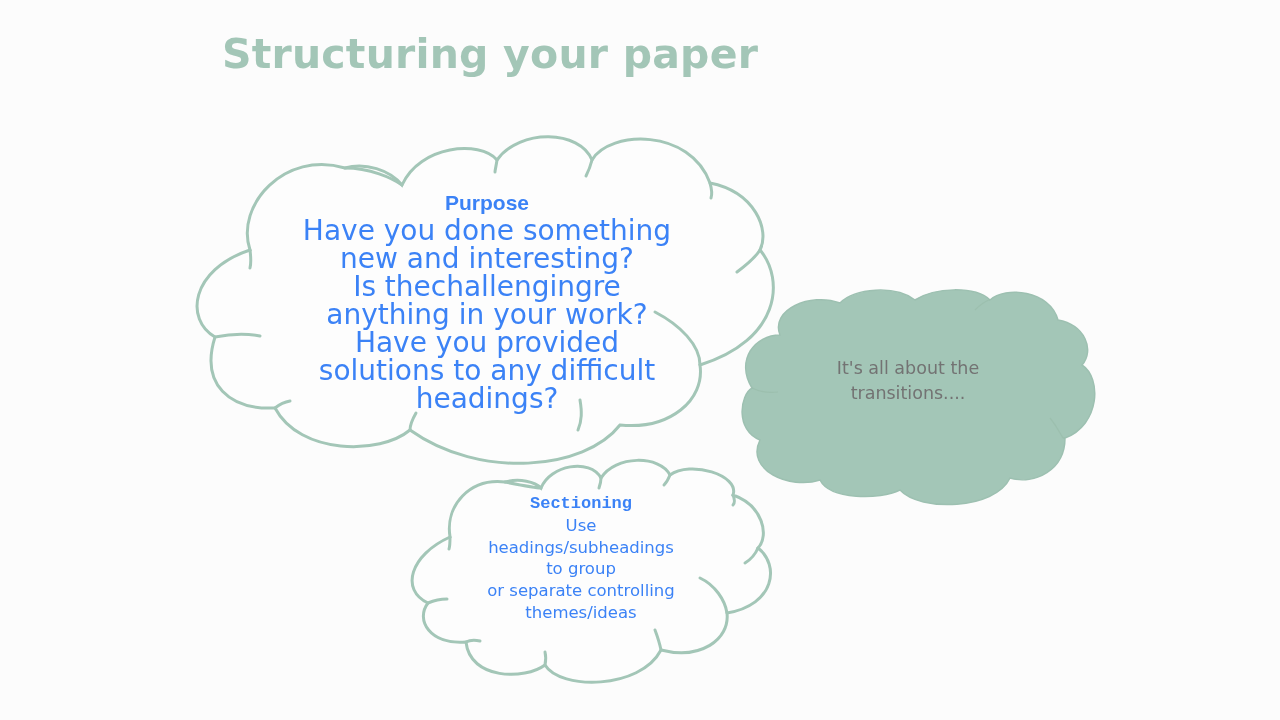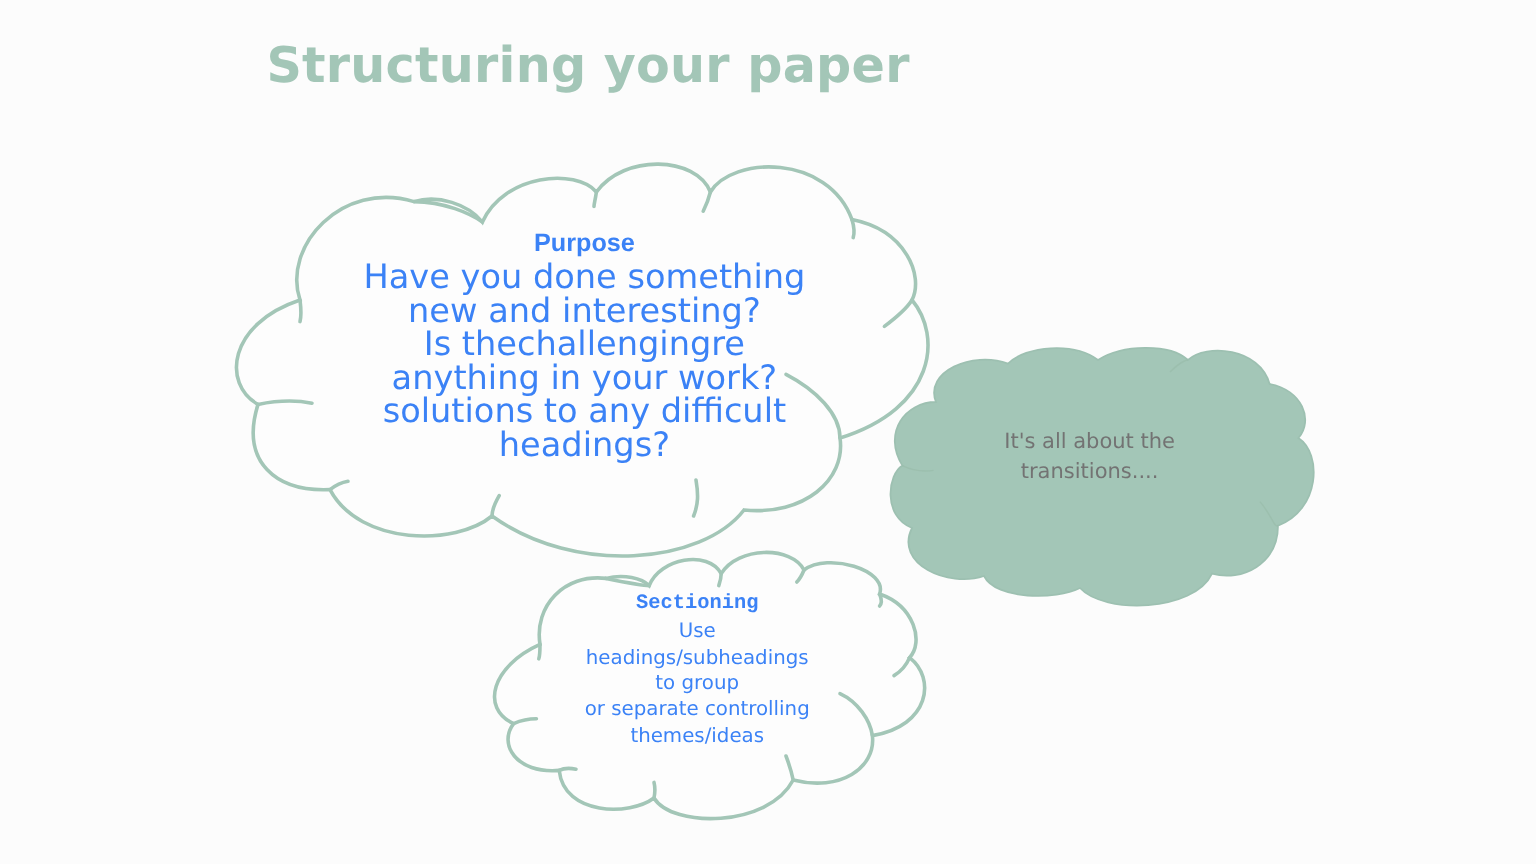--- a/index.html
+++ b/index.html
@@ -167,20 +167,21 @@
       <path fill="none" d="M 450 537 C 450 542, 450 546, 449 549"></path>
     </g>
   </svg>
 
   <div class="textblock purpose">
     <div class="head">Purpose</div>
     <div class="line">Have you done something</div>
     <div class="line">new and interesting?</div>
     <div class="line">Is thechallengingre</div>
     <div class="line">anything in your work?</div>
+    <div class="line">Have you provided</div>
     <div class="line">solutions to any difficult</div>
     <div class="line">headings?</div>
   </div>
 
   <div class="textblock sectioning">
     <div class="head">Sectioning</div>
     <div class="line">Use</div>
     <div class="line">headings/subheadings</div>
     <div class="line">to group</div>
     <div class="line">or separate controlling</div>

